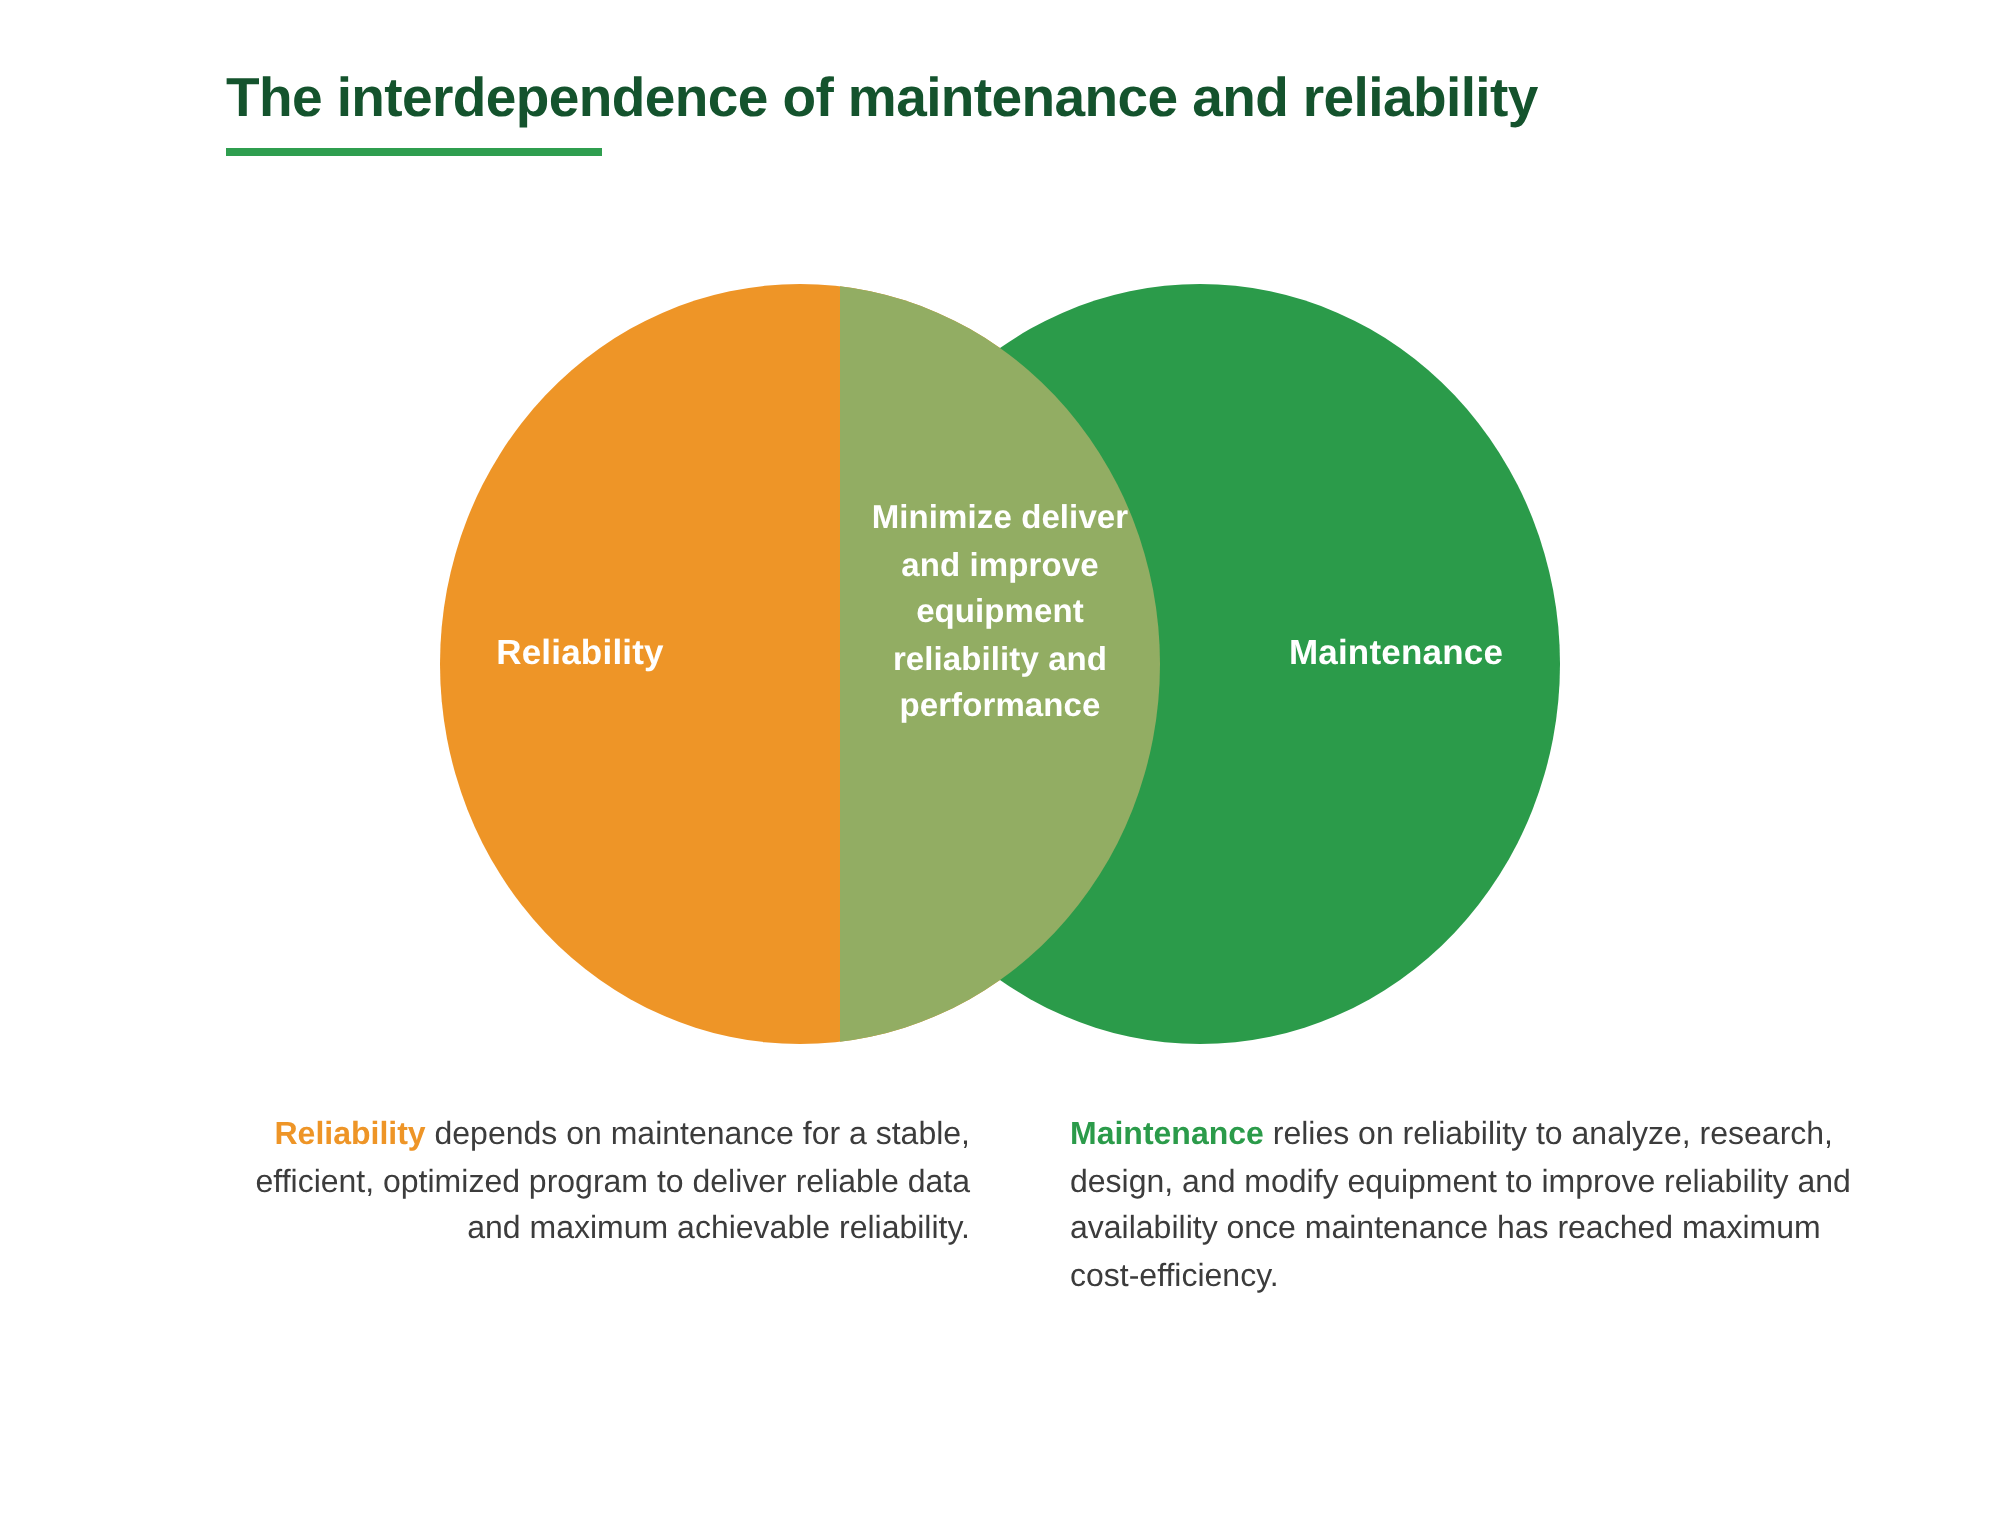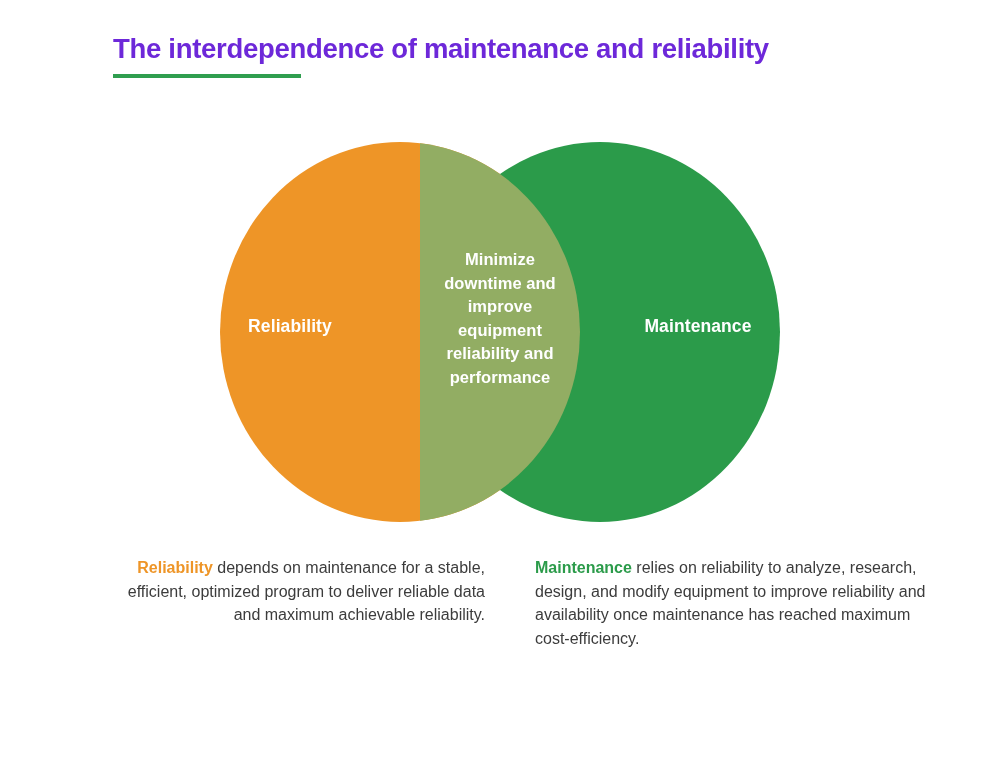--- a/index.html
+++ b/index.html
@@ -21,21 +21,21 @@
     position: absolute;
     left: 113px;
     top: 33px;
     width: 820px;
   }
   #page-title {
     margin: 0;
     font-size: 27.5px;
     font-weight: bold;
     letter-spacing: -0.3px;
-    color: #6d28d9;
+    color: #14532d;
     line-height: 1.15;
     white-space: nowrap;
   }
   #title-underline {
     position: absolute;
     left: 113px;
     top: 74px;
     width: 188px;
     height: 4px;
     background: #2f9e4f;
@@ -161,21 +161,21 @@
   <div class="venn-circle" id="circle-maintenance"></div>
 
   <div id="overlap-lens">
     <div class="lens-shape"></div>
   </div>
 
   <div class="circle-label" id="label-reliability">Reliability</div>
 
   <div class="circle-label" id="label-maintenance">Maintenance</div>
 
-  <div id="overlap-text">Minimize downtime and improve equipment reliability and performance</div>
+  <div id="overlap-text">Minimize deliver and improve equipment reliability and performance</div>
 </div>
 
 <div class="caption" id="caption-left">
   <span class="lead-orange">Reliability</span><span> depends on maintenance for a stable, efficient, optimized program to deliver reliable data and maximum achievable reliability.</span>
 </div>
 
 <div class="caption" id="caption-right">
   <span class="lead-green">Maintenance</span><span> relies on reliability to analyze, research, design, and modify equipment to improve reliability and availability once maintenance has reached maximum cost-efficiency.</span>
 </div>
 

